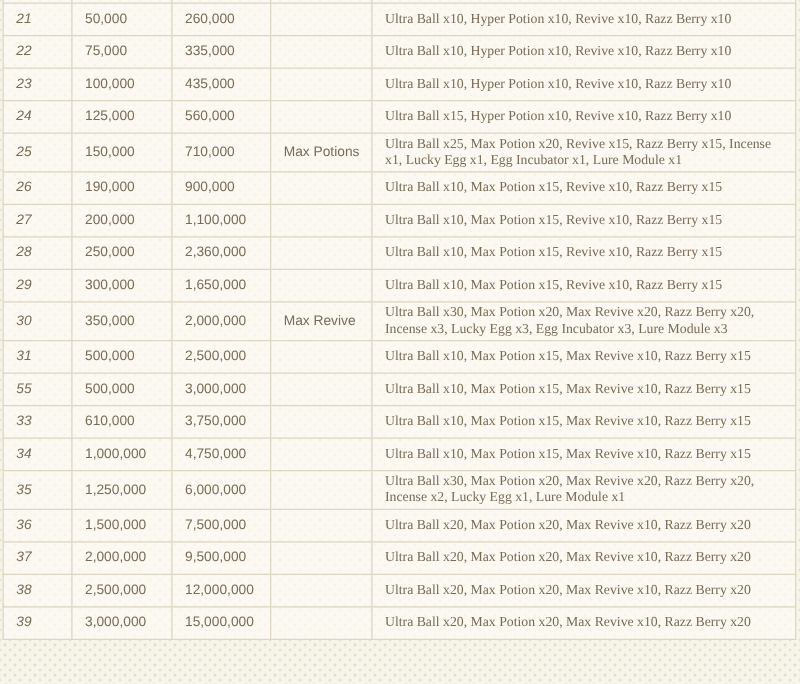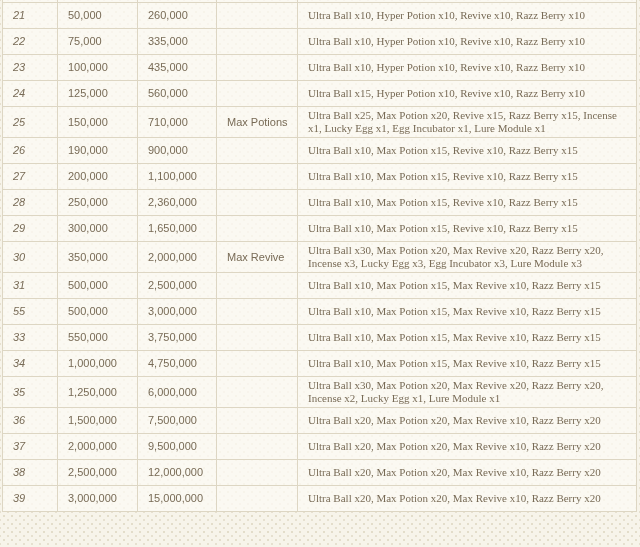--- a/index.html
+++ b/index.html
@@ -152,21 +152,21 @@
   </tr>
       <tr>
     <td class="c-level">55</td>
     <td class="c-xp">500,000</td>
     <td class="c-total">3,000,000</td>
     <td class="c-unlock"></td>
     <td class="c-rewards">Ultra Ball x10, Max Potion x15, Max Revive x10, Razz Berry x15</td>
   </tr>
       <tr>
     <td class="c-level">33</td>
-    <td class="c-xp">550,000</td>
+    <td class="c-xp">610,000</td>
     <td class="c-total">3,750,000</td>
     <td class="c-unlock"></td>
     <td class="c-rewards">Ultra Ball x10, Max Potion x15, Max Revive x10, Razz Berry x15</td>
   </tr>
       <tr>
     <td class="c-level">34</td>
     <td class="c-xp">1,000,000</td>
     <td class="c-total">4,750,000</td>
     <td class="c-unlock"></td>
     <td class="c-rewards">Ultra Ball x10, Max Potion x15, Max Revive x10, Razz Berry x15</td>

